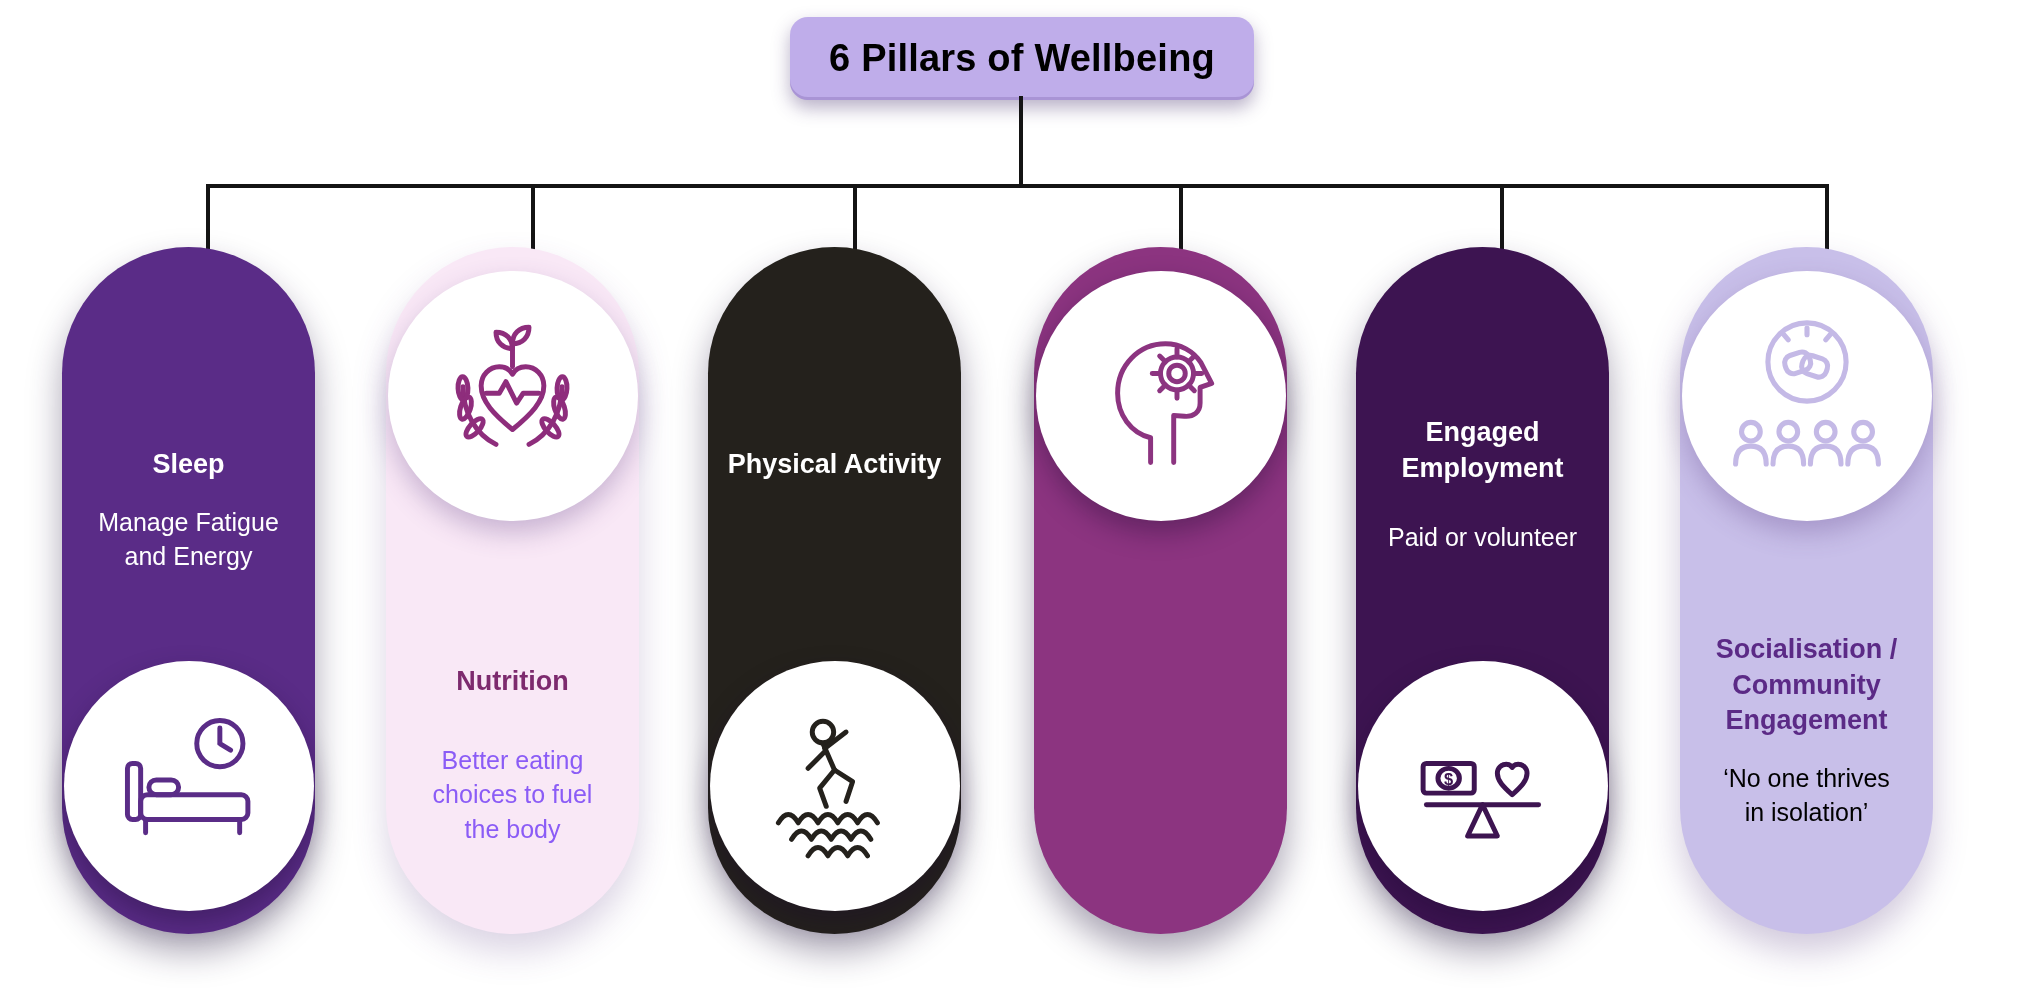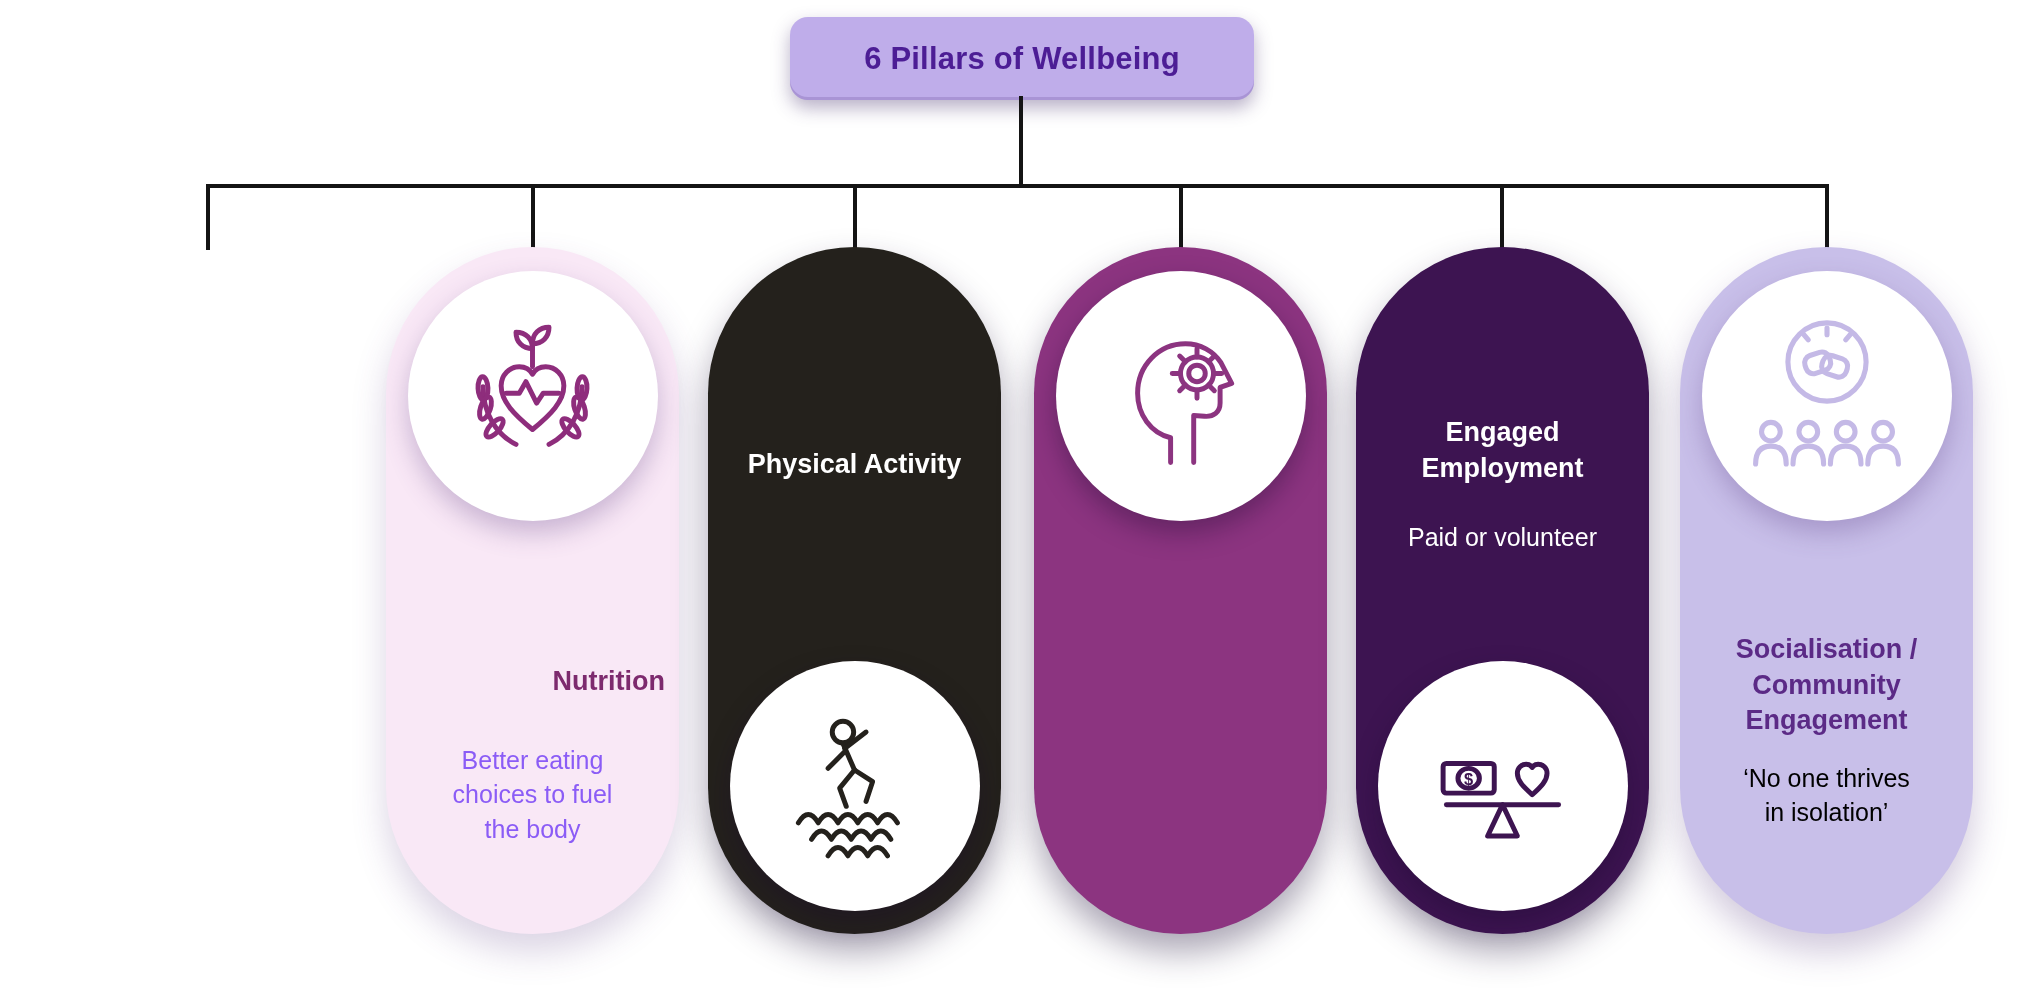--- a/index.html
+++ b/index.html
@@ -2,32 +2,32 @@
 <html><head>
 <meta charset="utf-8">
 <style>
   html,body{margin:0;padding:0;background:#ffffff;}
   .canvas{position:relative;width:2040px;height:988px;background:#ffffff;font-family:"Liberation Sans",sans-serif;overflow:hidden;}
 
   
   .title-box{position:absolute;left:790px;top:17px;width:464px;height:83px;background:#bfadea;border-radius:18px;
     display:flex;align-items:center;justify-content:center;
     box-shadow:0 8px 18px rgba(70,50,110,.38), inset 0 -3px 0 rgba(90,60,140,.22);}
-  .title-text{font-size:31px;font-weight:700;color:#4c1d95;letter-spacing:.2px;}
+  .title-text{font-size:38px;font-weight:700;color:#000000;letter-spacing:.2px;}
 
   
   .line{position:absolute;background:#141414;}
   .stem{left:1019px;top:96px;width:4px;height:92px;}
   .hline{left:206px;top:184px;width:1623px;height:4px;}
   .drop{top:184px;width:4px;height:66px;}
   .drop-1{left:206px}.drop-2{left:531px}.drop-3{left:853px}
   .drop-4{left:1179px}.drop-5{left:1500px}.drop-6{left:1825px}
 
   
-  .pill{position:absolute;top:247px;width:293px;height:687px;border-radius:147px;
+  .pill{position:absolute;top:247px;width:253px;height:687px;border-radius:147px;
     box-shadow:0 18px 34px rgba(35,20,60,.38);}
   .pill-1{left:62px;background:#5a2c87;}
   .pill-2{left:386px;background:#f9e8f6;box-shadow:0 18px 34px rgba(90,60,130,.22);}
   .pill-3{left:708px;background:#24211c;}
   .pill-4{left:1034px;background:#8c3480;}
   .pill-5{left:1356px;background:#3d1451;}
   .pill-6{left:1680px;background:#c8bfe9;box-shadow:0 18px 34px rgba(90,60,130,.28);}
 
   
   .icon-circle{position:absolute;left:50%;transform:translateX(-50%);width:250px;height:250px;border-radius:50%;
@@ -44,21 +44,21 @@
   .pill-2 .text-block,.pill-4 .text-block{top:417px;}
   .pill-6 .text-block{top:385px;}
   .pillar-heading{margin:0 0 22px;font-size:27px;line-height:1.32;font-weight:700;white-space:pre-line;}
   .pill-5 .pillar-heading{margin-bottom:34px;}
   .pill-6 .pillar-heading{}
   .pillar-body{margin:0;font-size:25px;line-height:1.38;white-space:pre-line;}
   .pill-1 .pillar-heading,.pill-1 .pillar-body,
   .pill-3 .pillar-heading,.pill-3 .pillar-body,
   .pill-4 .pillar-heading,.pill-4 .pillar-body,
   .pill-5 .pillar-heading,.pill-5 .pillar-body{color:#ffffff;}
-  .pill-2 .pillar-heading{color:#7d2a6e;text-align:right;}
+  .pill-2 .pillar-heading{color:#7d2a6e;}
   .pill-2 .pillar-body{color:#8b5cf6;margin-top:43px;}
   .pill-6 .pillar-heading{color:#5b2a86;}
   .pill-6 .pillar-body{color:#000000;}
 
   
   .icon{display:block;}
   .pill-1 .icon{color:#5a2c87;}
   .pill-2 .icon{color:#8e2d7c;}
   .pill-3 .icon{color:#24211c;}
   .pill-4 .icon{color:#8c3480;}
@@ -76,20 +76,39 @@
 
   <div class="line stem"></div>
   <div class="line hline"></div>
   <div class="line drop drop-1"></div>
   <div class="line drop drop-2"></div>
   <div class="line drop drop-3"></div>
   <div class="line drop drop-4"></div>
   <div class="line drop drop-5"></div>
   <div class="line drop drop-6"></div>
 
+  <section class="pill pill-1">
+    <div class="text-block">
+      <h2 class="pillar-heading">Sleep</h2>
+      <p class="pillar-body">Manage Fatigue
+and Energy</p>
+    </div>
+    <div class="icon-circle circle-bottom">
+      <svg class="icon" viewBox="0 0 100 100" width="165" height="165">
+        <g fill="none" stroke="currentColor" stroke-width="3" stroke-linecap="round" stroke-linejoin="round">
+          <circle cx="69" cy="24" r="14"></circle>
+          <path d="M69,24 V14.5 M69,24 l6.5,4"></path>
+          <rect x="13" y="36" width="8" height="34" rx="3"></rect>
+          <rect x="21" y="55" width="65" height="15" rx="4"></rect>
+          <rect x="26" y="46" width="18" height="9" rx="4.5"></rect>
+          <path d="M24,70 v8 M81,70 v8"></path>
+        </g>
+      </svg>
+    </div>
+  </section>
 
   <section class="pill pill-2">
     <div class="icon-circle circle-top">
       <svg class="icon" viewBox="0 0 100 100" width="165" height="165">
         <g fill="none" stroke="currentColor" stroke-width="3" stroke-linecap="round" stroke-linejoin="round">
           <path d="M50,70 C39,61 31,53 31,43.5 C31,37 36,32 42,32 C45.5,32 48.5,33.8 50,36.5 C51.5,33.8 54.5,32 58,32 C64,32 69,37 69,43.5 C69,53 61,61 50,70 Z"></path>
           <path d="M34,48 H42 L46,41 L52.5,54 L56.5,48 H66"></path>
           <path d="M50,32 C50,26 50,21 50,16"></path>
           <path d="M50,21 C44,21 40,17 40,11 C46,11 50,15 50,21 Z"></path>
           <path d="M50,18 C56,18 60,14 60,8 C54,8 50,12 50,18 Z"></path>

